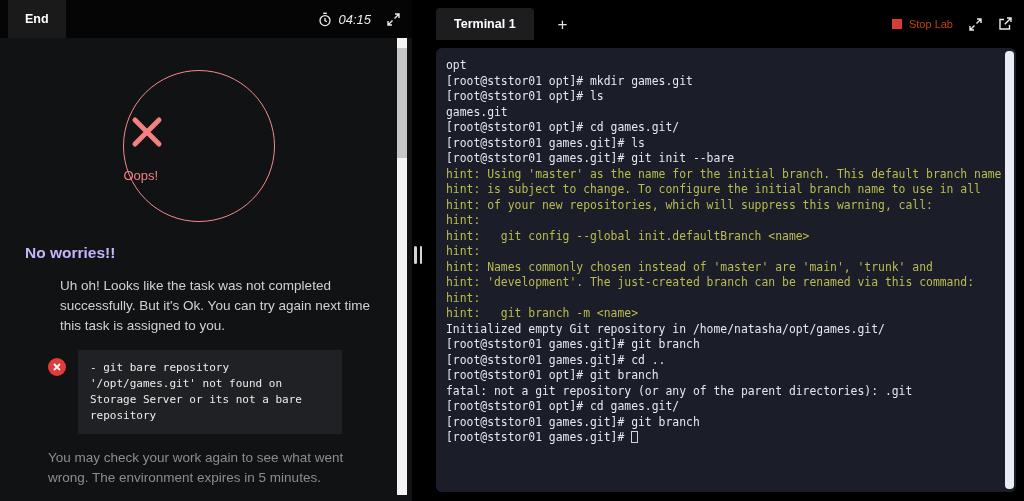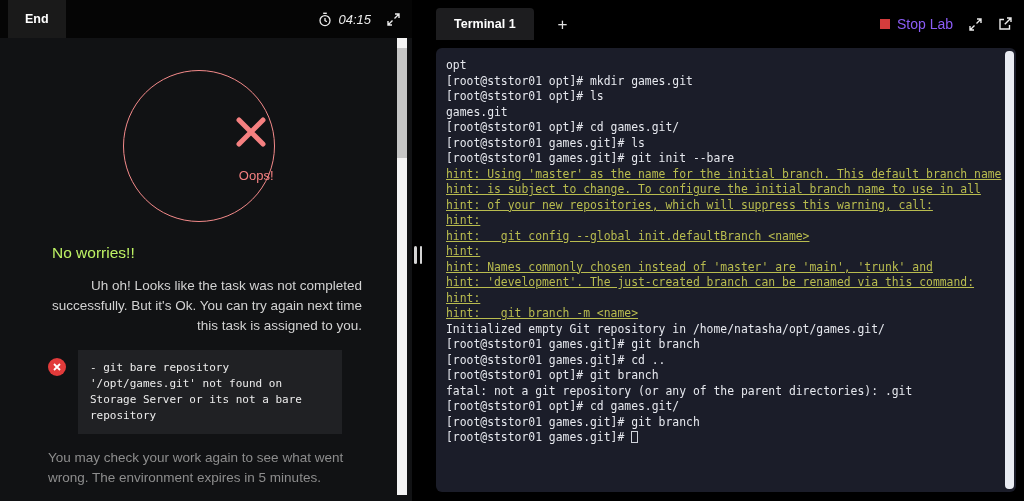--- a/index.html
+++ b/index.html
@@ -34,28 +34,28 @@
     position:absolute; right:5px; top:38px; bottom:6px; width:10px;
     background:#f4f4f4; z-index:5;
   }
   .left-scroll-thumb {
     position:absolute; top:10px; left:0; right:0; height:110px; background:#c6c6c6;
   }
 
   .circle-wrap { width:397px; display:flex; justify-content:center; margin-top:32px; }
   .oops-circle {
     width:152px; height:152px; border:1px solid #f48a8a; border-radius:50%;
-    display:flex; flex-direction:column; align-items:flex-end; justify-content:center; gap:13px;
+    display:flex; flex-direction:column; align-items:flex-start; justify-content:center; gap:13px;
   }
   .oops-label { color:#f58080; font-size:13px; }
 
-  .heading { margin:22px 0 0 52px; color:#bef264; font-size:15.5px; font-weight:400; }
+  .heading { margin:22px 0 0 25px; color:#c4b5fd; font-size:15.5px; font-weight:700; }
   .message {
-    margin:14px 40px 0 48px; width:314px; color:#d2d2d2;
-    font-size:13.5px; line-height:20px;text-align:right;
+    margin:14px 40px 0 60px; width:314px; color:#d2d2d2;
+    font-size:13.5px; line-height:20px;
   }
   .error-row { display:flex; margin:14px 36px 0 48px; gap:12px; align-items:flex-start; }
   .error-badge {
     flex:0 0 auto; width:18px; height:18px; border-radius:50%;
     background:#e23b3b; display:flex; align-items:center; justify-content:center;
     margin-top:8px;
   }
   .error-box {
     background:#202124; border-radius:0; padding:10px 12px;
     font-family:"DejaVu Sans Mono", monospace; font-size:11px; line-height:16px;
@@ -83,34 +83,34 @@
   }
   .term-tab {
     height:32px; display:flex; align-items:center; padding:0 18px;
     background:#1d1d1f; color:#fff; font-size:12.5px; font-weight:600;
     border-radius:4px 4px 0 0; cursor:pointer;
   }
   .add-tab {
     margin-left:24px; color:#e0e0e0; font-size:17px; line-height:1; cursor:pointer;
   }
   .right-actions { margin-left:auto; display:flex; align-items:center; gap:16px; }
-  .stop-lab { display:flex; align-items:center; gap:7px; color:#8b5cf6; font-size:14px; cursor:pointer;margin-left:8px; }
+  .stop-lab { display:flex; align-items:center; gap:7px; color:#c2410c; font-size:11px; cursor:pointer;margin-left:8px; }
   .stop-square { width:10px; height:10px; background:#d43c3c; }
   .icon-btn { display:flex; cursor:pointer; }
 
   .terminal {
     position:relative; margin:8px 8px 0 8px; height:444px;
     background:#1b1d29; border-radius:6px;
     padding:10px 14px 10px 10px; overflow:hidden;
   }
   .term-line {
     font-family:"DejaVu Sans Mono", monospace; font-size:11.4px;
     line-height:15.5px; white-space:pre; color:#e6e8ee;
   }
-  .term-line.hint { color:#b9bc4f;text-decoration:underline; }
+  .term-line.hint { color:#b9bc4f; }
   .cursor {
     display:inline-block; width:7px; height:12px;
     border:1px solid #d0d3db; vertical-align:-2px;
   }
   .term-scrollbar {
     position:absolute; right:2px; top:3px; bottom:3px; width:9px;
     background:#e9ecf2; border-radius:4px;
   }
 </style>
 </head>

